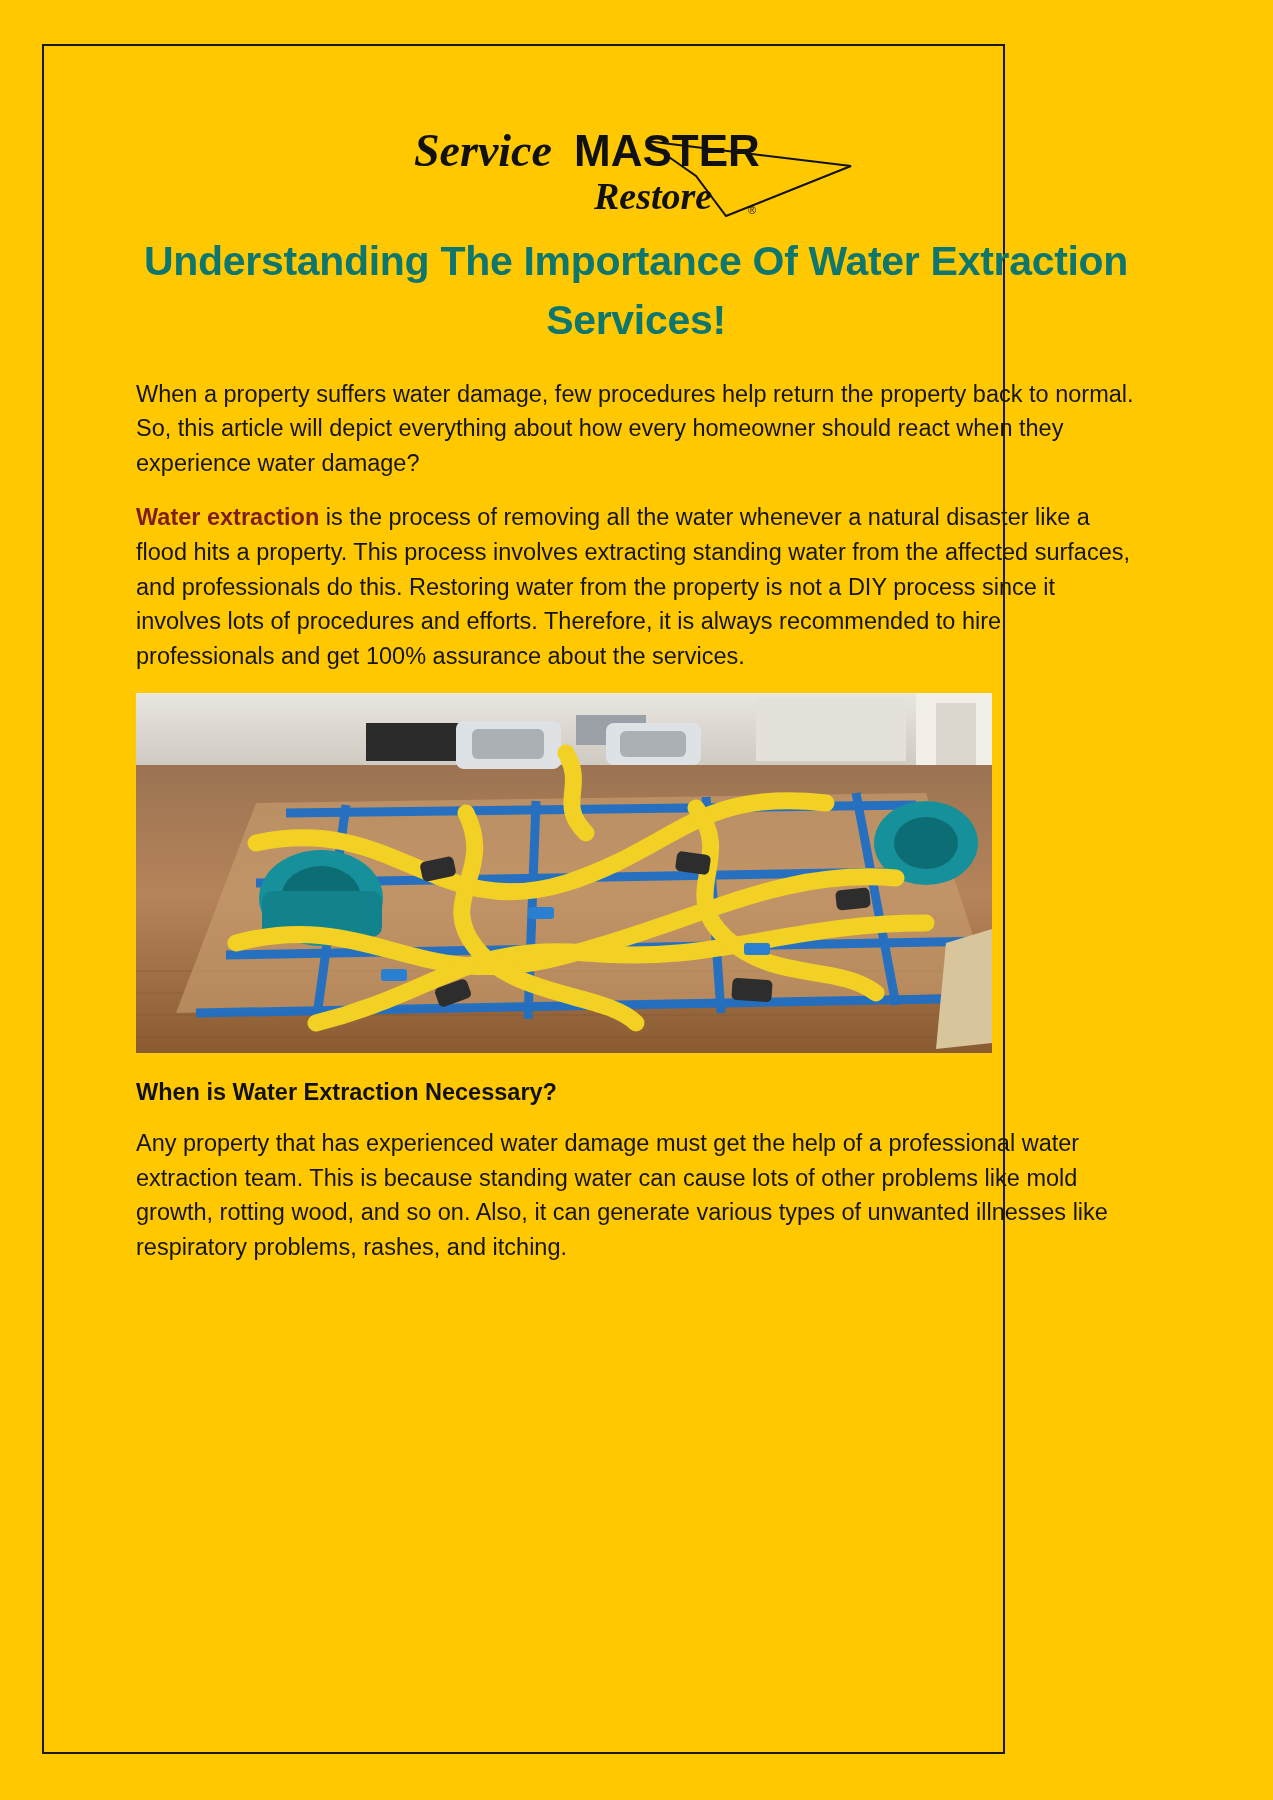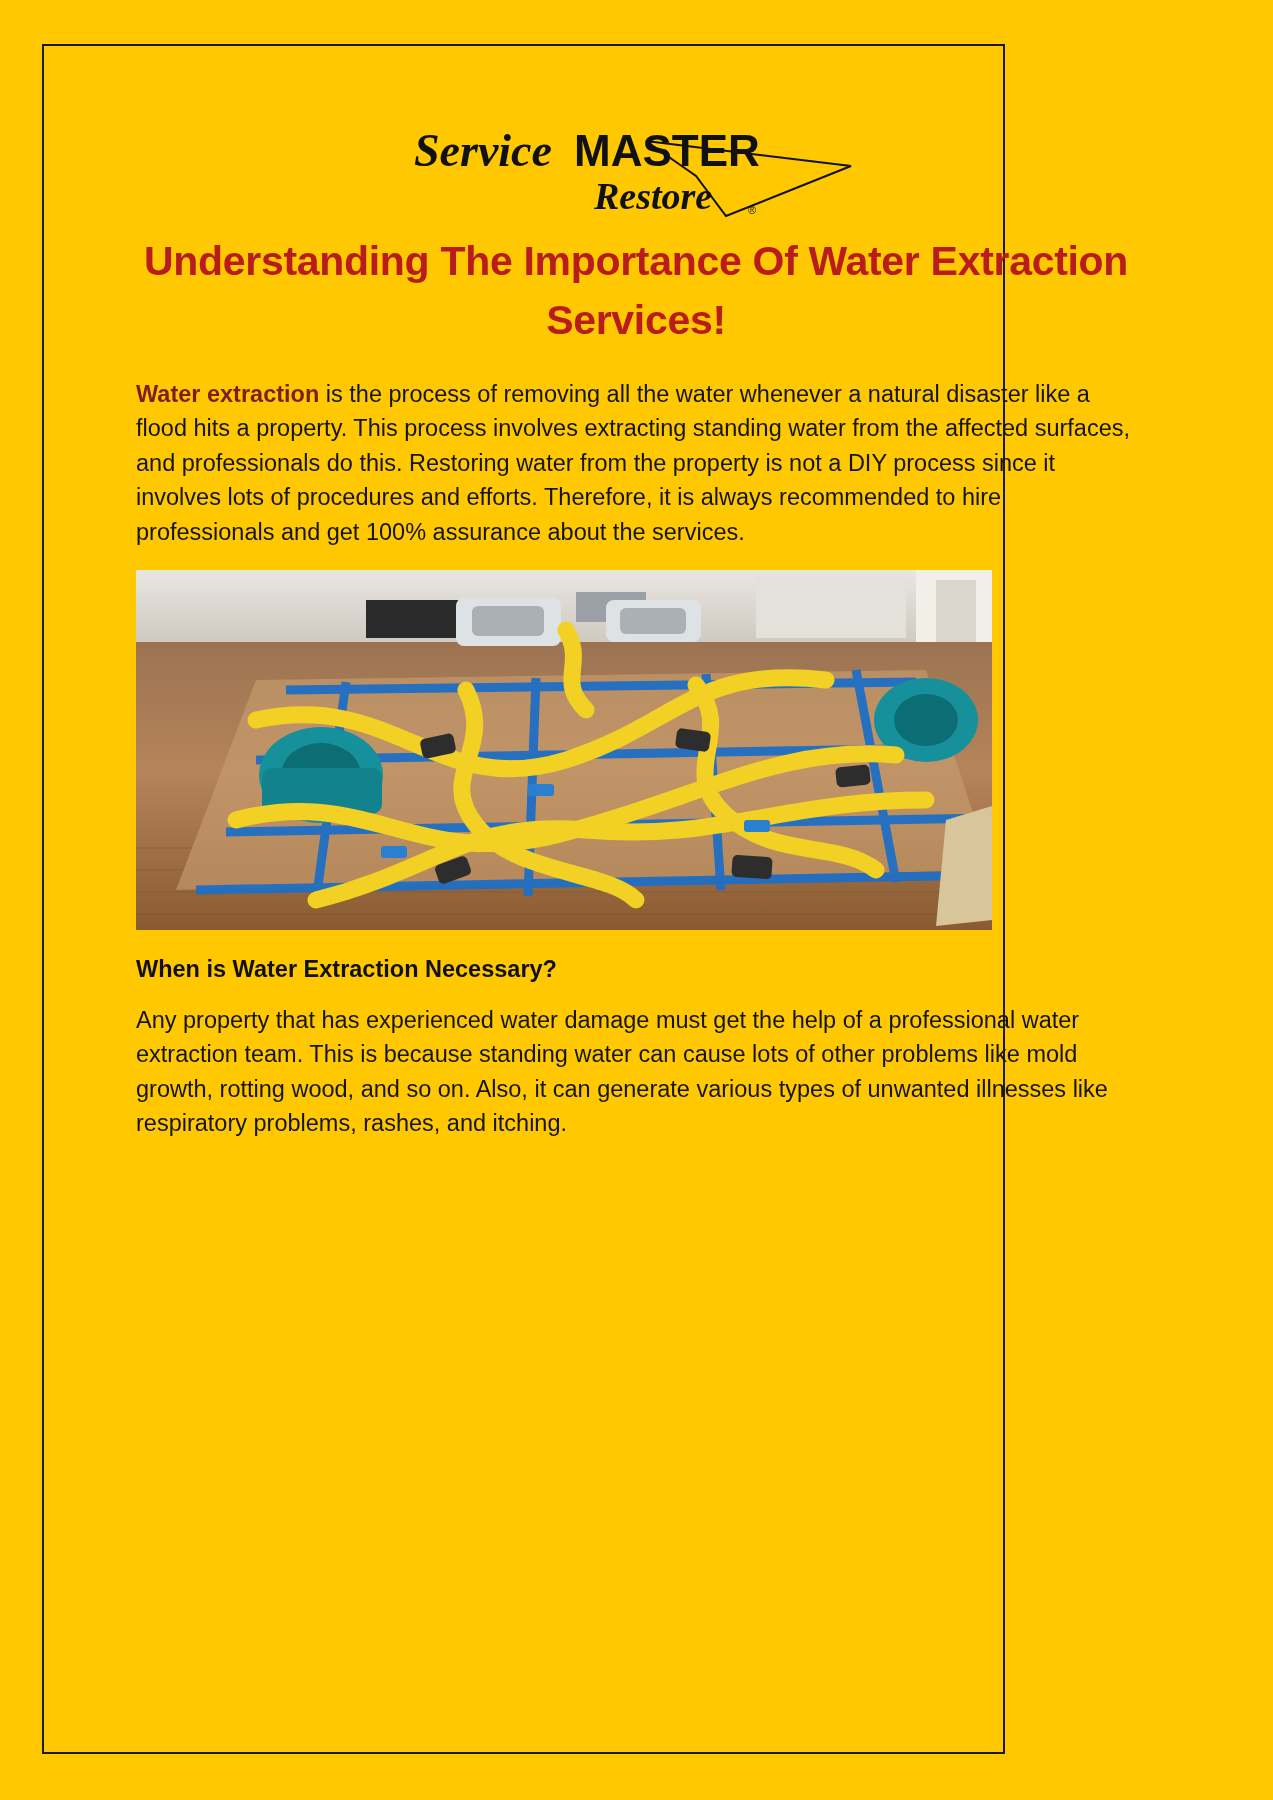--- a/index.html
+++ b/index.html
@@ -40,21 +40,21 @@
     margin: 0 auto;
     width: 480px;
     height: 120px;
   }
   
   .doc-title {
     font-family: "Liberation Sans", sans-serif;
     font-weight: bold;
     font-size: 41px;
     line-height: 1.45;
-    color: #b91c1c;
+    color: #0f766e;
     text-align: center;
     margin: 0 0 26px 0;
     letter-spacing: -0.3px;
   }
   
   p.body-text {
     font-family: "Liberation Sans", sans-serif;
     font-size: 23.5px;
     line-height: 1.47;
     color: #151515;
@@ -95,20 +95,21 @@
         <polygon points="250,35 455,60 330,110 300,70" fill="none" stroke="#111" stroke-width="2"></polygon>
         <text x="18" y="60" font-family="Liberation Serif, serif" font-style="italic" font-weight="bold" font-size="46" fill="#111">Service</text>
         <text x="178" y="60" font-family="Liberation Sans, sans-serif" font-weight="bold" font-size="44" fill="#111">MASTER</text>
         <text x="198" y="103" font-family="Liberation Serif, serif" font-style="italic" font-weight="bold" font-size="38" fill="#111">Restore</text>
         <text x="352" y="108" font-family="Liberation Sans, sans-serif" font-size="11" fill="#111">®</text>
       </svg>
     </div>
 
     <h1 class="doc-title">Understanding The Importance Of Water Extraction Services!</h1>
 
+    <p class="body-text">When a property suffers water damage, few procedures help return the property back to normal. So, this article will depict everything about how every homeowner should react when they experience water damage?</p>
 
     <p class="body-text"><span class="link">Water extraction</span><span> is the process of removing all the water whenever a natural disaster like a flood hits a property. This process involves extracting standing water from the affected surfaces, and professionals do this. Restoring water from the property is not a DIY process since it involves lots of procedures and efforts. Therefore, it is always recommended to hire professionals and get 100% assurance about the services.</span></p>
 
     <div class="photo">
       <svg viewBox="0 0 856 360" preserveAspectRatio="none">
         <defs>
           <linearGradient id="floor" x1="0" y1="0" x2="0" y2="1">
             <stop offset="0" stop-color="#9c7352"></stop>
             <stop offset="0.45" stop-color="#b5845a"></stop>
             <stop offset="1" stop-color="#8a5a30"></stop>

